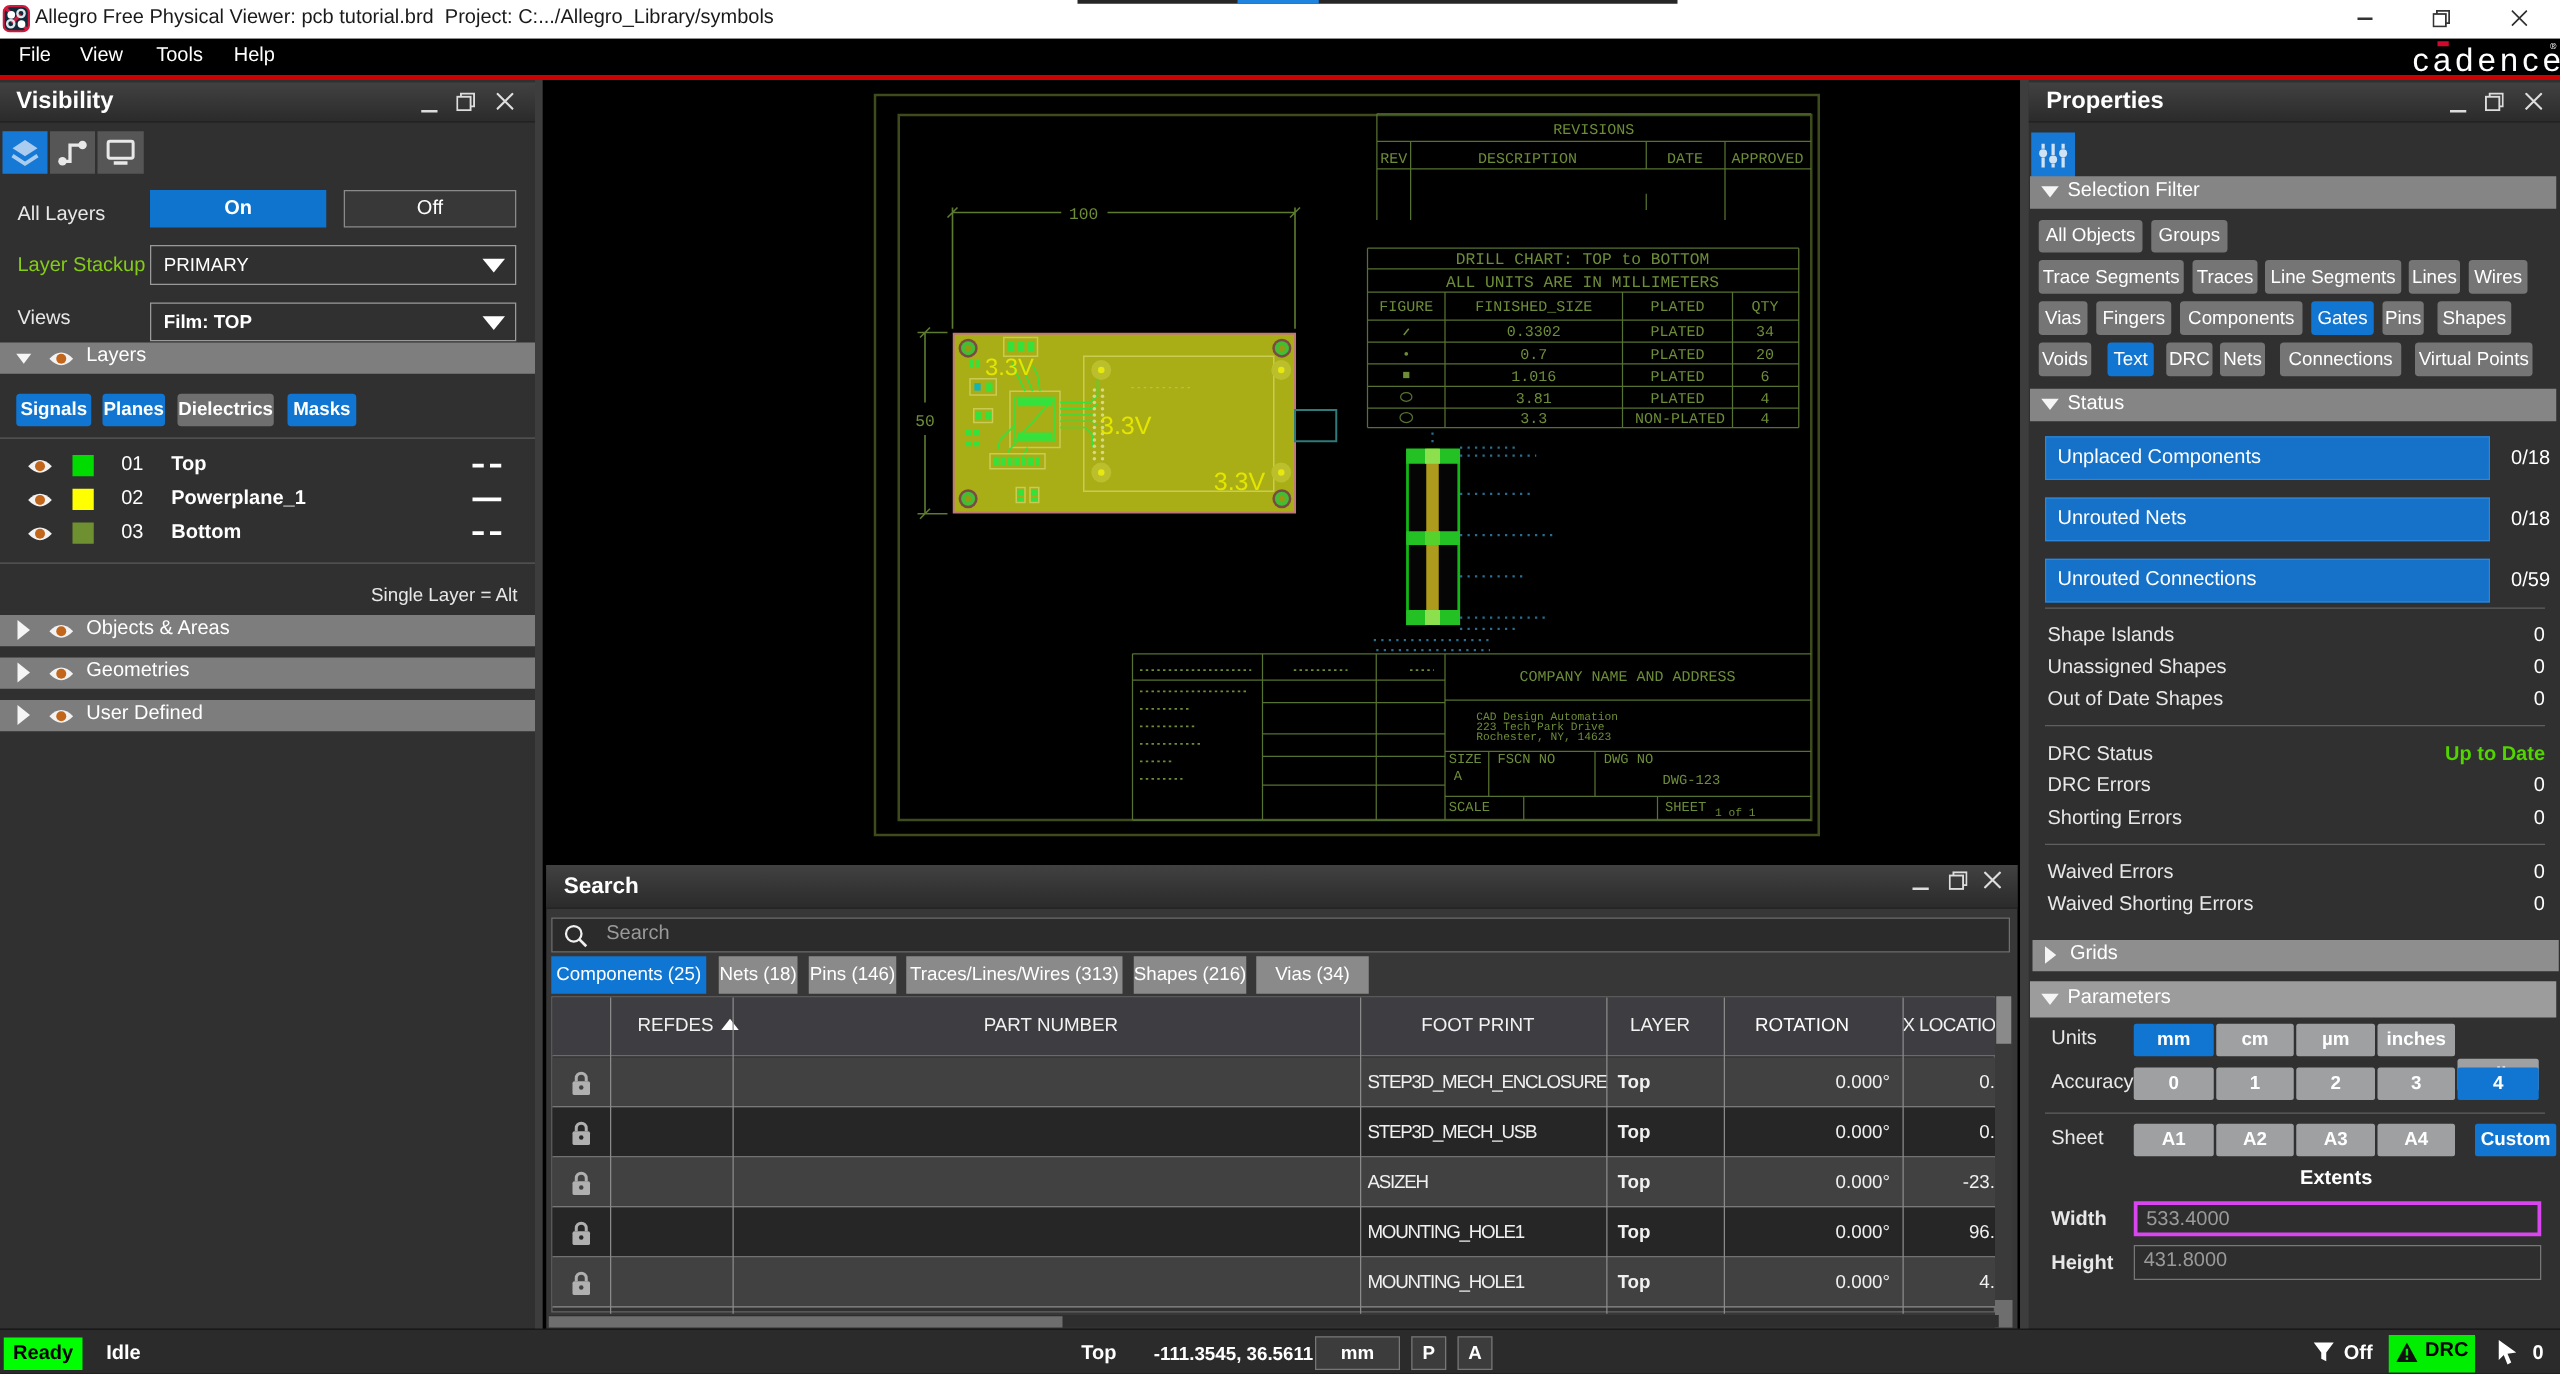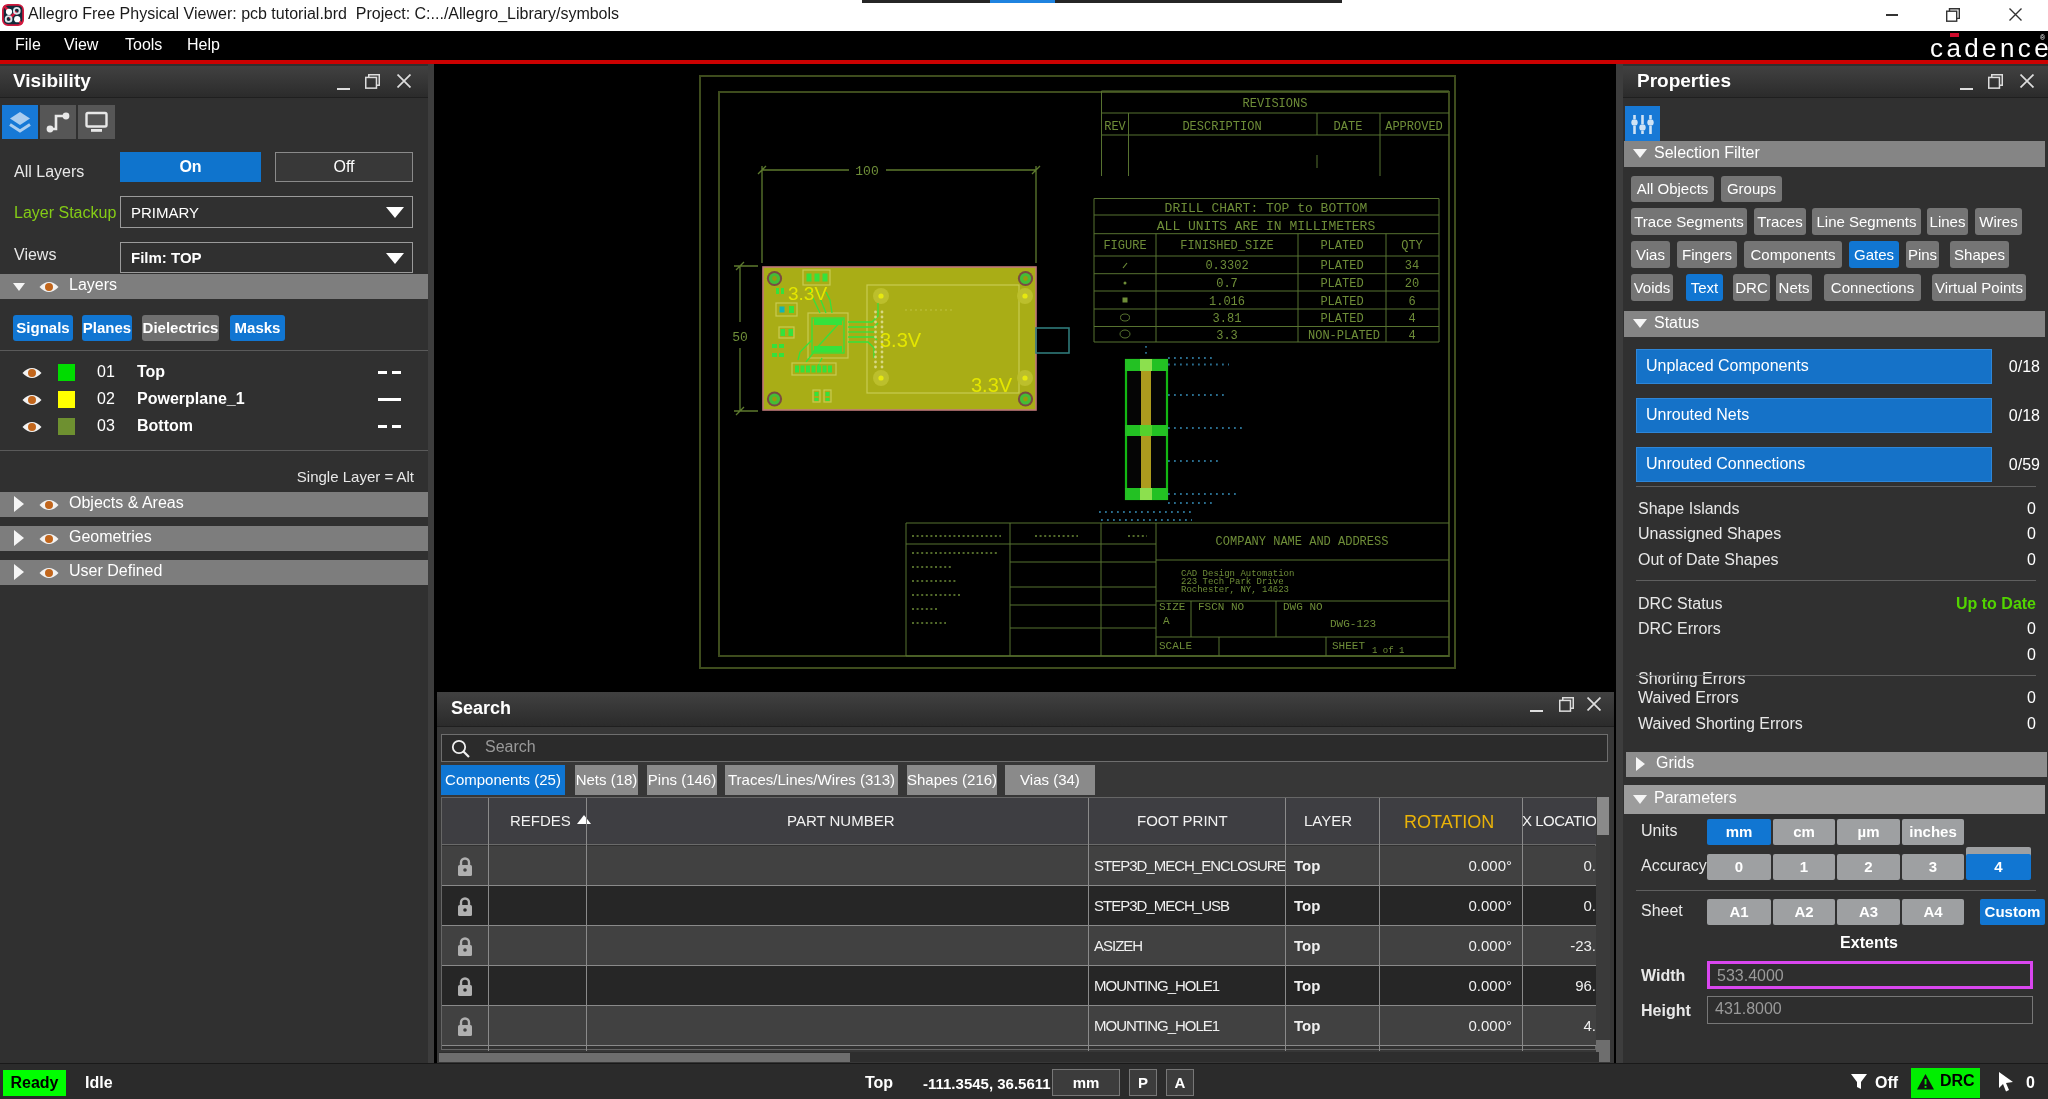--- a/index.html
+++ b/index.html
@@ -436,21 +436,21 @@
   <div class="abs" style="left:568px;top:73px;width:90px;height:30px;background:#8a8a8a;color:#fff;font-size:15px;text-align:center;line-height:30px;">Vias (34)</div>
 
   <div class="abs" id="tbl" style="left:4px;top:105px;width:1155px;height:253px;background:#313131;border:1px solid #666;">
 
     <div class="abs" style="left:0;top:0;width:1156px;height:47px;background:#3e3e42;border-bottom:1px solid #6a6a6a;">
       <div class="abs" style="left:68px;top:14px;font-size:15px;color:#f2f2f2;">REFDES</div>
       <div class="abs" style="left:135px;top:17px;width:0;height:0;border-left:7px solid transparent;border-right:7px solid transparent;border-bottom:9px solid #fff;"></div>
       <div class="abs" style="left:345px;top:14px;font-size:15px;color:#f2f2f2;">PART NUMBER</div>
       <div class="abs" style="left:695px;top:14px;font-size:15px;color:#f2f2f2;">FOOT PRINT</div>
       <div class="abs" style="left:862px;top:14px;font-size:15px;color:#f2f2f2;">LAYER</div>
-      <div class="abs" style="left:962px;top:14px;font-size:18px;color:#eab308;">ROTATION</div>
+      <div class="abs" style="left:962px;top:14px;font-size:15px;color:#ffffff;">ROTATION</div>
       <div class="abs" style="left:1080px;top:14px;font-size:15px;color:#f2f2f2;white-space:nowrap;letter-spacing:-0.5px;">X LOCATIO</div>
     </div>
 
     <div class="abs row" style="left:0;top:48px;width:1156px;height:40px;background:#414141;">
         <span class="fp">STEP3D_MECH_ENCLOSURE</span>
         <span class="ly">Top</span>
         <span class="rot">0.000°</span>
         <span class="xl">0.</span>
       </div>
     <div class="abs row" style="left:0;top:88px;width:1156px;height:40px;background:#262626;">
@@ -603,21 +603,21 @@
     <div class="abs val" style="top:436px;">0</div>
   <div class="abs lbl" style="left:15px;top:461px;">Unassigned Shapes</div>
     <div class="abs val" style="top:461px;">0</div>
   <div class="abs lbl" style="left:15px;top:487px;">Out of Date Shapes</div>
     <div class="abs val" style="top:487px;">0</div>
   <div class="abs" style="left:13px;top:516px;width:400px;height:1px;background:#5f5f5f;"></div>
   <div class="abs lbl" style="left:15px;top:531px;">DRC Status</div>
     <div class="abs" style="top:531px;right:12px;font-size:16px;color:#52d400;font-weight:bold;">Up to Date</div>
   <div class="abs lbl" style="left:15px;top:556px;">DRC Errors</div>
     <div class="abs val" style="top:556px;">0</div>
-  <div class="abs lbl" style="left:15px;top:606px;">Shorting Errors</div>
+  <div class="abs lbl" style="left:15px;top:582px;">Shorting Errors</div>
     <div class="abs val" style="top:582px;">0</div>
   <div class="abs" style="left:13px;top:611px;width:400px;height:1px;background:#5f5f5f;"></div>
   <div class="abs lbl" style="left:15px;top:625px;">Waived Errors</div>
     <div class="abs val" style="top:625px;">0</div>
   <div class="abs lbl" style="left:15px;top:651px;">Waived Shorting Errors</div>
     <div class="abs val" style="top:651px;">0</div>
 
   <div class="abs" style="left:3px;top:688px;width:421px;height:25px;background:#8e8e8e;">
     <div class="abs" style="left:10px;top:5px;width:0;height:0;border-top:7.5px solid transparent;border-bottom:7.5px solid transparent;border-left:9px solid #f5f5f5;"></div>
     <div class="abs" style="left:30px;top:2px;font-size:16px;color:#fff;">Grids</div>

